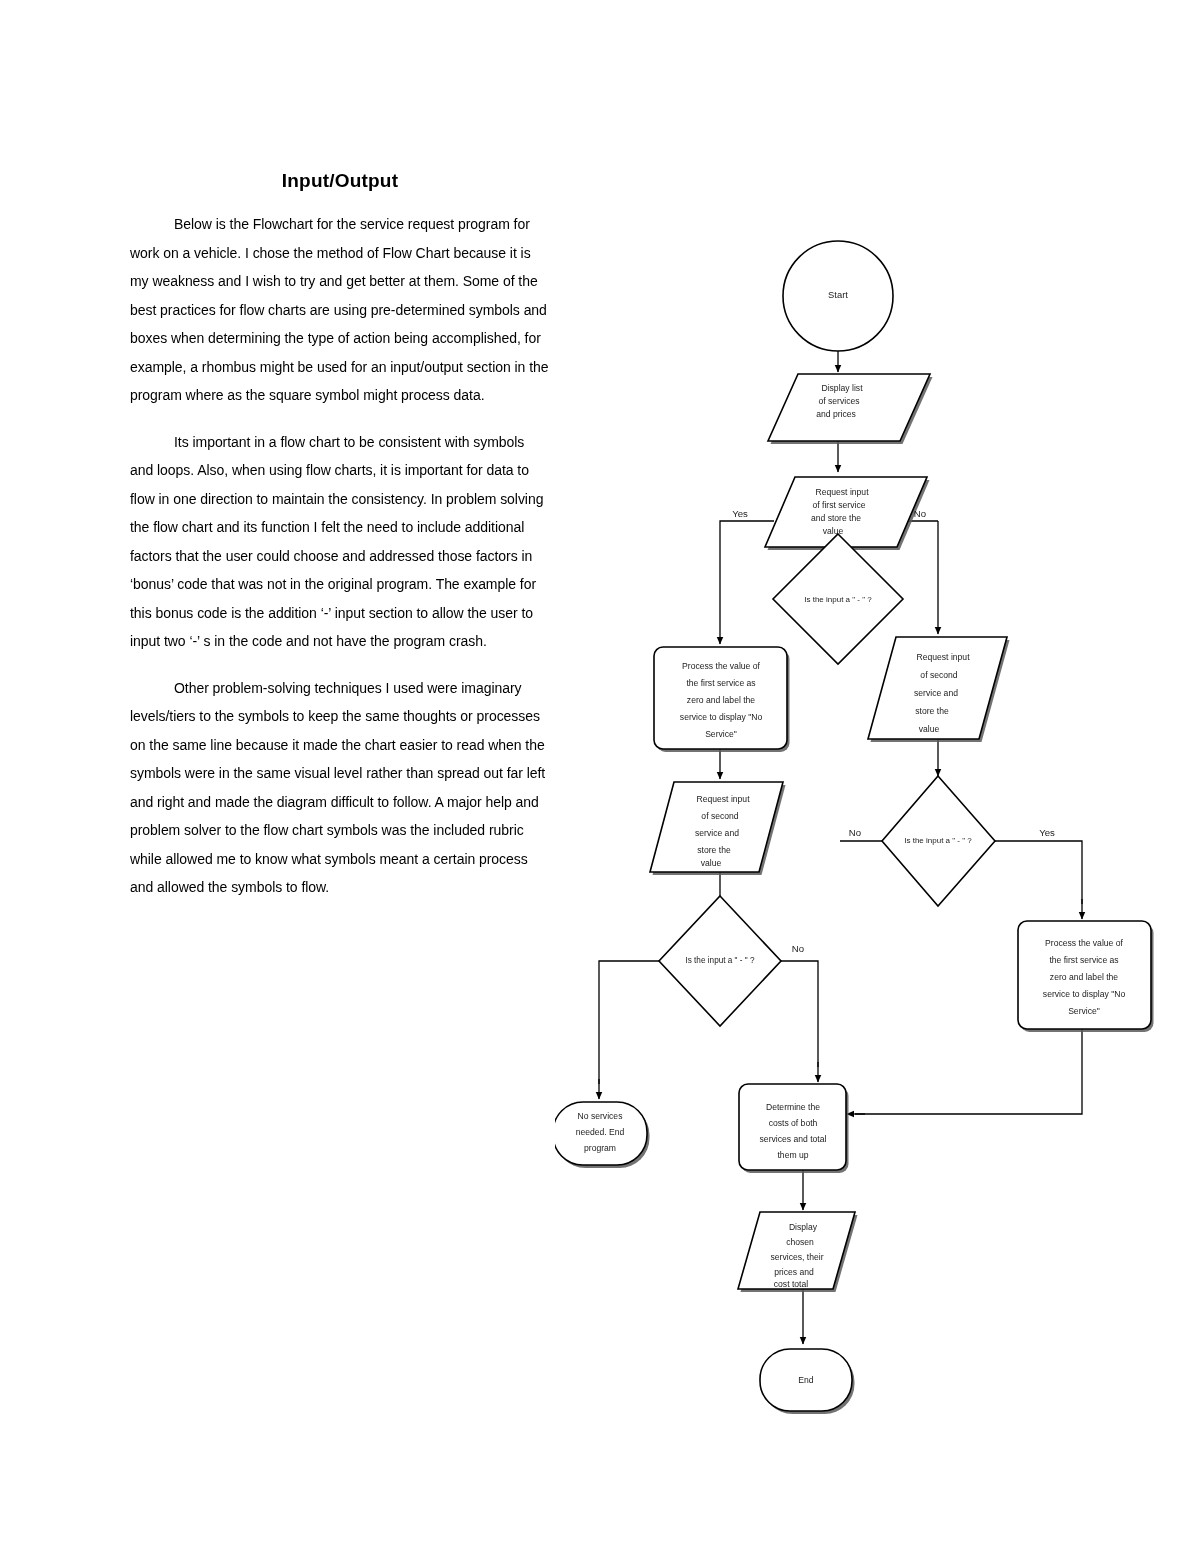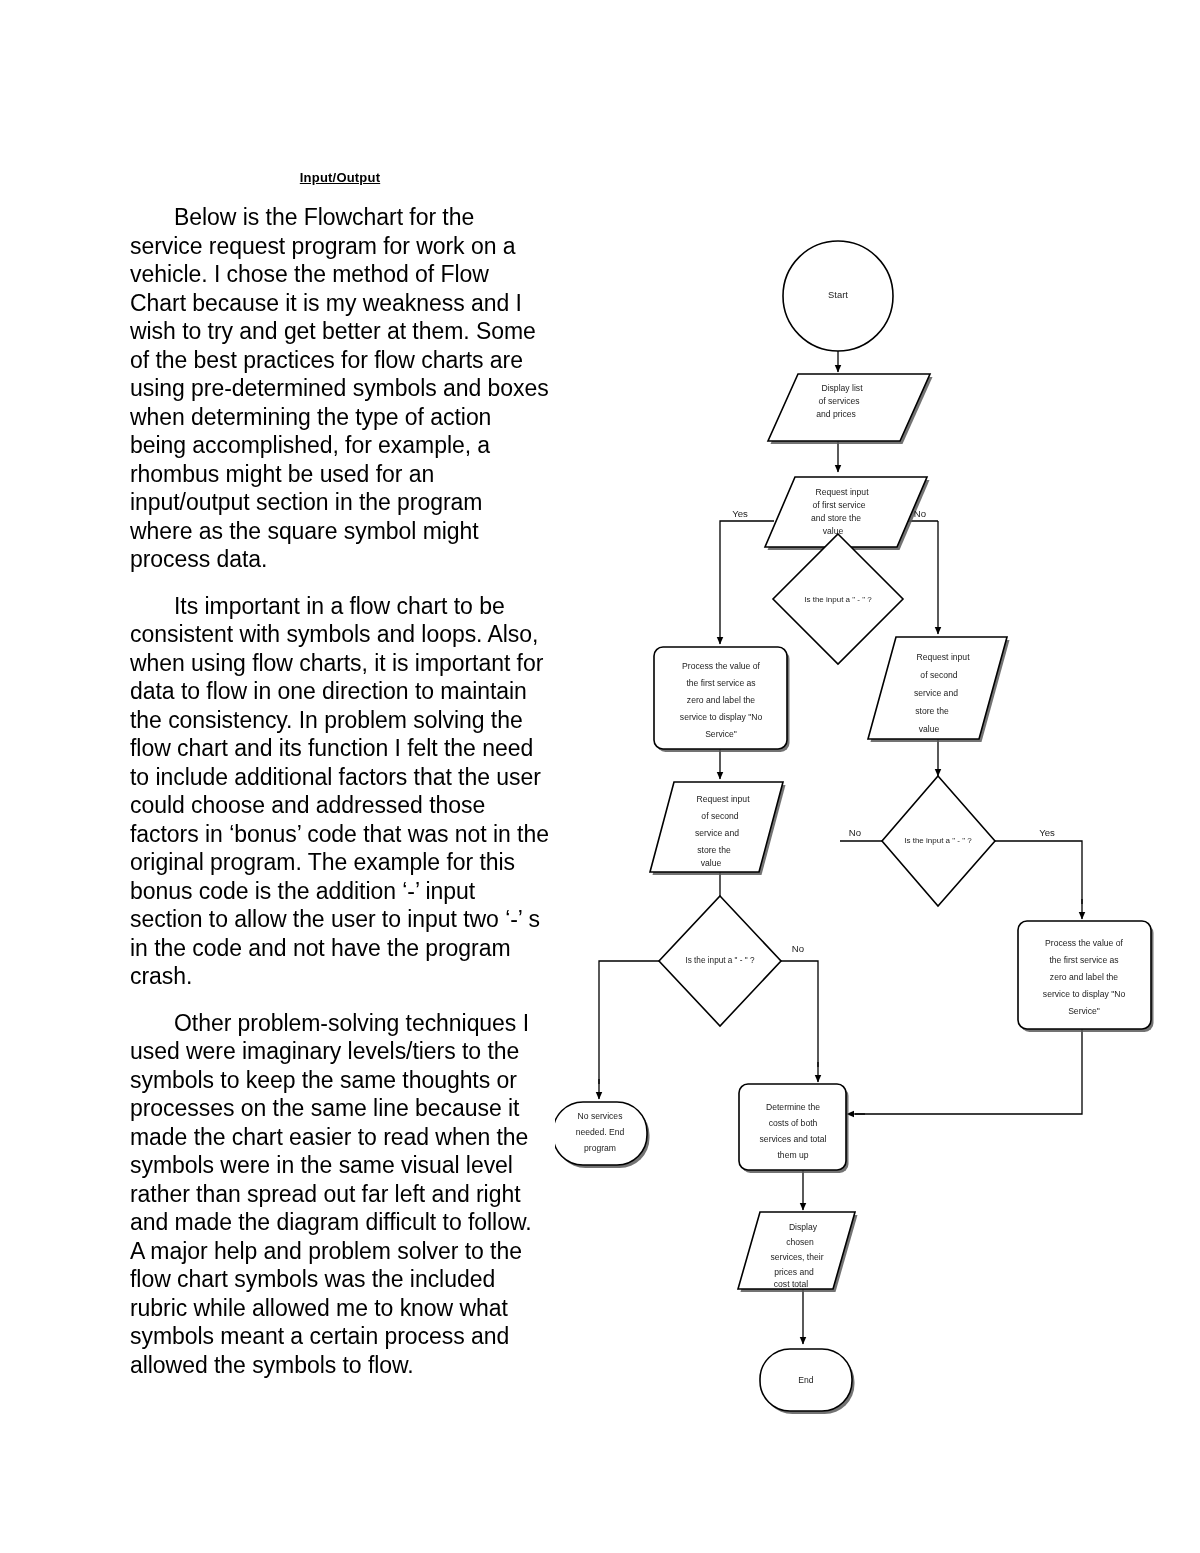--- a/index.html
+++ b/index.html
@@ -20,29 +20,28 @@
   }
 
   
   #essay {
     position: absolute;
     left: 130px;
     top: 170px;
     width: 420px;
   }
   #essay h1 {
-    font-size: 13px;
+    font-size: 19px;
     font-weight: bold;
     text-align: center;
     margin: 0 0 18px 0;
     letter-spacing: 0.2px;
-    text-decoration: underline;
   }
   #essay p {
-    font-size: 23px;
+    font-size: 14px;
     line-height: 28.5px;
     margin: 16px 0 18px 0;
     text-indent: 44px;
     text-align: left;
     letter-spacing: -0.05px;
   }
 
   
   #flow {
     position: absolute;

